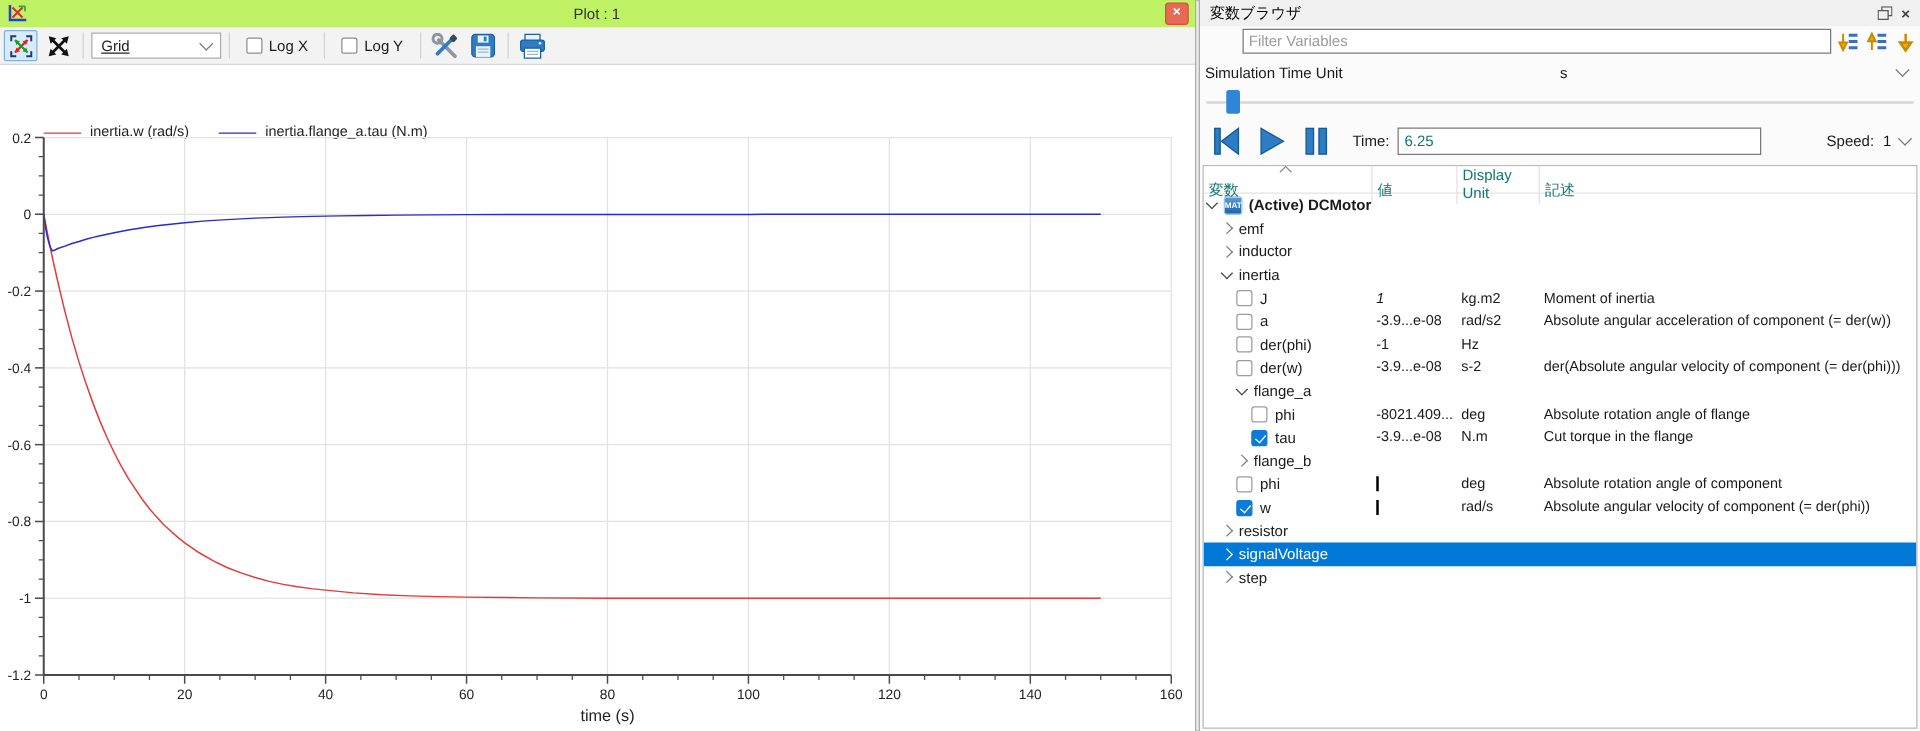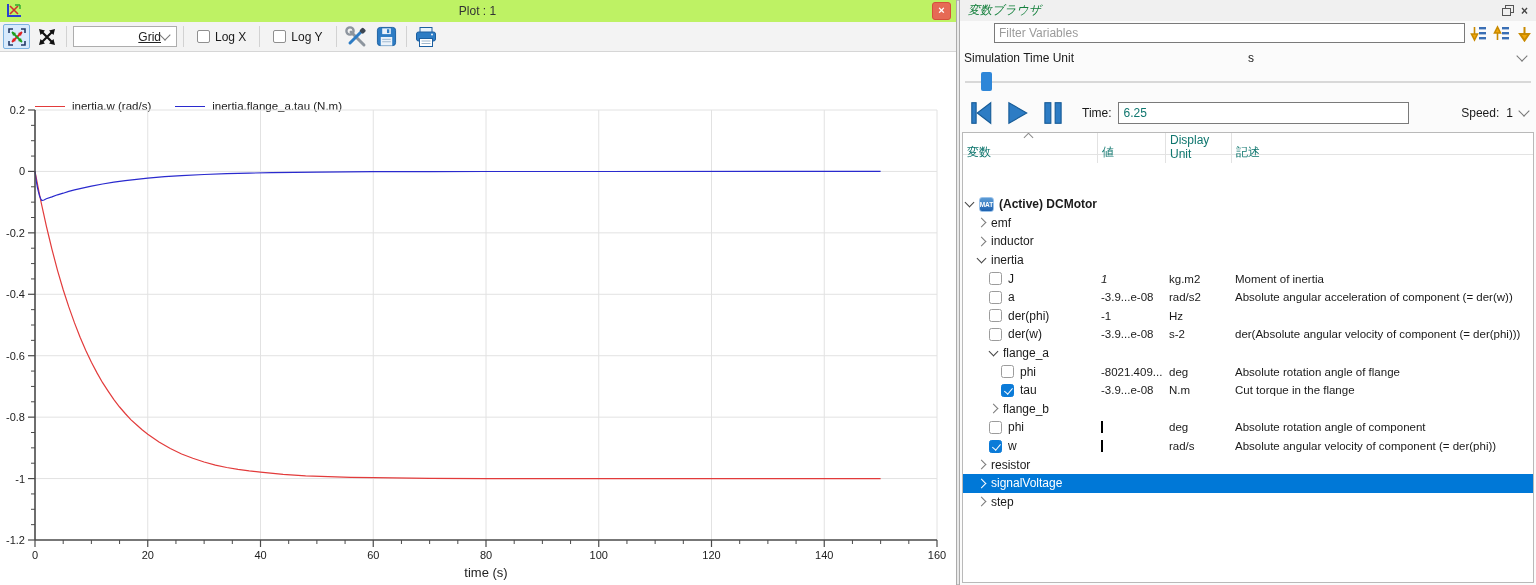--- a/index.html
+++ b/index.html
@@ -15,36 +15,36 @@
   .titlebar .title{flex:1;text-align:center;color:#333;}
   .close-btn{width:17px;height:16px;background:#e66a55;border:1px solid #d4503c;border-radius:3px;
              color:#fff;font-weight:bold;font-size:11px;line-height:14px;text-align:center;flex:0 0 auto;}
   .toolbar{height:29px;background:#f3f3f3;border-bottom:1px solid #d6d6d6;display:flex;
            align-items:center;padding:0 3px;gap:3px;flex:0 0 auto;}
   .tbtn{width:27px;height:25px;display:flex;align-items:center;justify-content:center;border-radius:2px;}
   .tbtn.active{background:#d9eafc;border:1px solid #7cb2e0;box-sizing:border-box;}
   .tsep{width:1px;height:21px;background:#d2d2d2;margin:0 3px;}
   .combo{height:21px;background:#fff;border:1px solid #adadad;display:flex;align-items:center;
          padding:0 7px;box-sizing:border-box;color:#222;}
-  .grid-combo{width:104px;justify-content:flex-end;text-decoration:underline;}
+  .grid-combo{width:104px;justify-content:space-between;text-decoration:underline;}
   .cdown{width:7px;height:7px;border-right:1.4px solid #777;border-bottom:1.4px solid #777;
          transform:rotate(45deg);margin-top:-3px;flex:0 0 auto;}
   .cbwrap{display:flex;align-items:center;gap:5px;padding:0 7px;}
   .cbbox{width:13px;height:13px;background:#fff;border:1px solid #8f8f8f;box-sizing:border-box;border-radius:2px;}
   .plot-body{flex:1;position:relative;background:#fff;}
   .legend{position:absolute;left:35px;top:16px;display:flex;gap:24px;align-items:center;font-size:11.5px;color:#222;}
   .legend-item{display:flex;align-items:center;margin-top:32px;}
   .legend-sw{display:inline-block;width:30px;height:0;border-top:1.7px solid;margin-right:7px;}
   #plot-svg{position:absolute;left:0;top:0;}
 
   
   .var-pane{flex:1;height:100%;background:#fbfbfb;border-left:1px solid #ababab;margin-left:2px;
             display:flex;flex-direction:column;box-sizing:border-box;}
   .dock-header{height:21px;background:#f0f0f0;display:flex;align-items:center;padding:0 8px;gap:7px;flex:0 0 auto;}
-  .dock-title{flex:1;color:#15803d;font-style:italic;}
+  .dock-title{flex:1;color:#000000;}
   .dock-btn{color:#444;font-size:12px;line-height:12px;display:flex;align-items:center;}
   .filter-row{display:flex;align-items:center;padding:2px 2px 2px 3px;gap:3px;flex:0 0 auto;margin-left:31px;}
   .filter-input{flex:1;height:18px;border:1px solid #7a7a7a;padding:0 4px;font:inherit;color:#222;background:#fff;}
   .filter-input::placeholder{color:#9b9b9b;}
   .iconbtn{width:20px;height:20px;display:flex;align-items:center;justify-content:center;flex:0 0 auto;}
   .simtime-row{display:flex;align-items:center;height:25px;padding:0 4px;flex:0 0 auto;}
   .simtime-label{flex:1;}
   .simtime-combo{width:278px;display:flex;align-items:center;justify-content:space-between;
                  padding:0 6px;height:20px;background:transparent;}
   .slider-row{position:relative;height:24px;flex:0 0 auto;}
@@ -57,21 +57,21 @@
   .speed-wrap{margin-left:auto;display:flex;align-items:center;gap:7px;padding-right:2px;}
 
   .tree{flex:1;margin:1px 2px 2px 2px;background:#fff;border:1px solid #b9b9b9;
         display:flex;flex-direction:column;overflow:hidden;}
   .thead{display:grid;grid-template-columns:135px 68px 66px 1fr;height:21px;
          border-bottom:1px solid #e3e3e3;flex:0 0 auto;position:relative;background:#fff;}
   .hc{padding:0 4px;border-right:1px solid #e2e2e2;display:flex;align-items:flex-end;padding-bottom:2px;color:#0f766e;}
   .hc:last-child{border-right:none;}
   .sort-ind{position:absolute;left:62px;top:1px;width:6px;height:6px;
             border-left:1.3px solid #8a8a8a;border-top:1.3px solid #8a8a8a;transform:rotate(45deg);}
-  .tbody{flex:1;margin-top:40px;}
+  .tbody{flex:1;}
   .trow{display:grid;grid-template-columns:135px 68px 66px 1fr;height:18.6px;align-items:center;}
   .trow.selected{background:#0078d7;color:#fff;}
   .cell-name{display:flex;align-items:center;overflow:hidden;white-space:nowrap;height:100%;}
   .chev{flex:0 0 auto;width:6px;height:6px;border-right:1.3px solid #7a7a7a;border-bottom:1.3px solid #7a7a7a;
         transform:rotate(-45deg);margin:0 6px 0 1px;}
   .chev.open{transform:rotate(45deg);border-color:#444;margin-top:-3px;}
   .trow.selected .chev{border-color:#fff;}
   .cbx{flex:0 0 auto;width:13px;height:13px;border:1px solid #9c9c9c;border-radius:2.5px;background:#fff;
        box-sizing:border-box;margin-right:6px;position:relative;}
   .cbx.on{background:#0b7bd8;border-color:#0b7bd8;}

